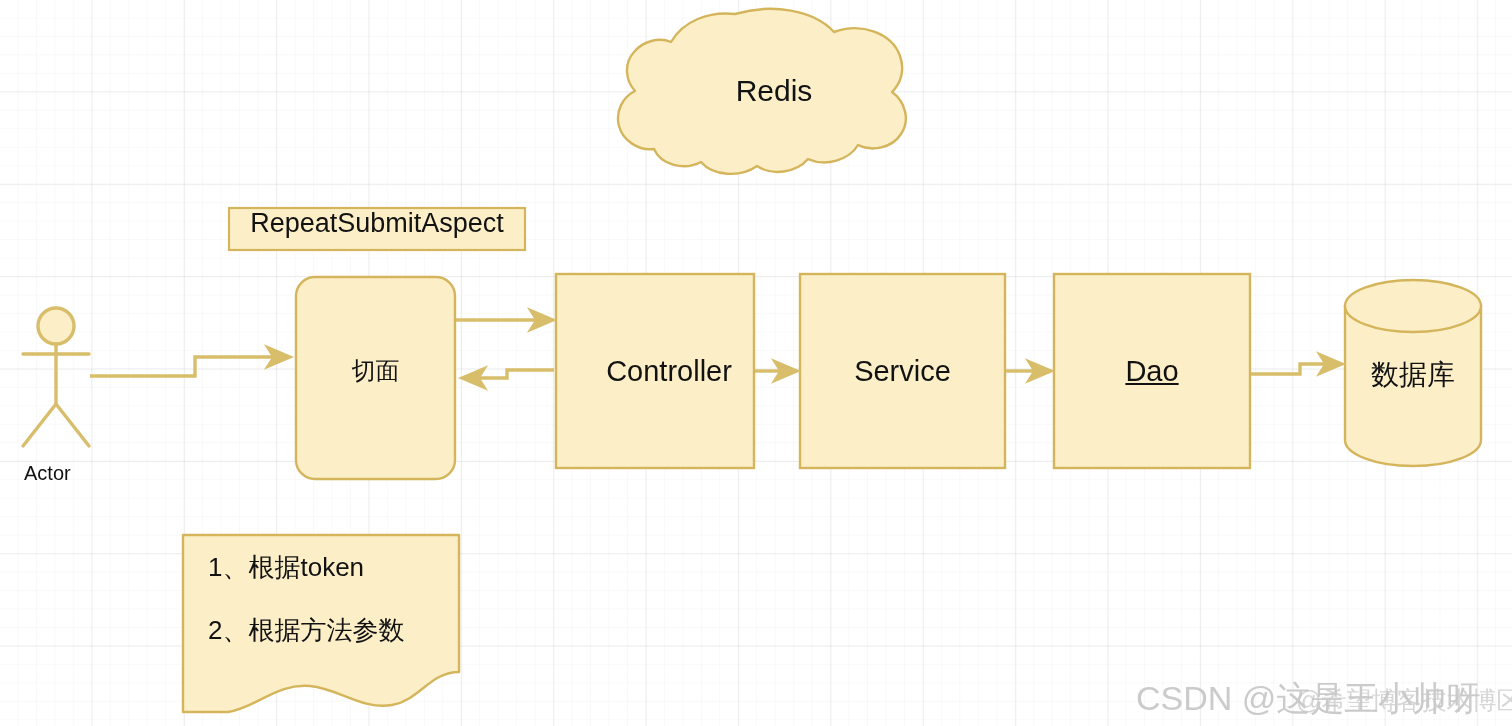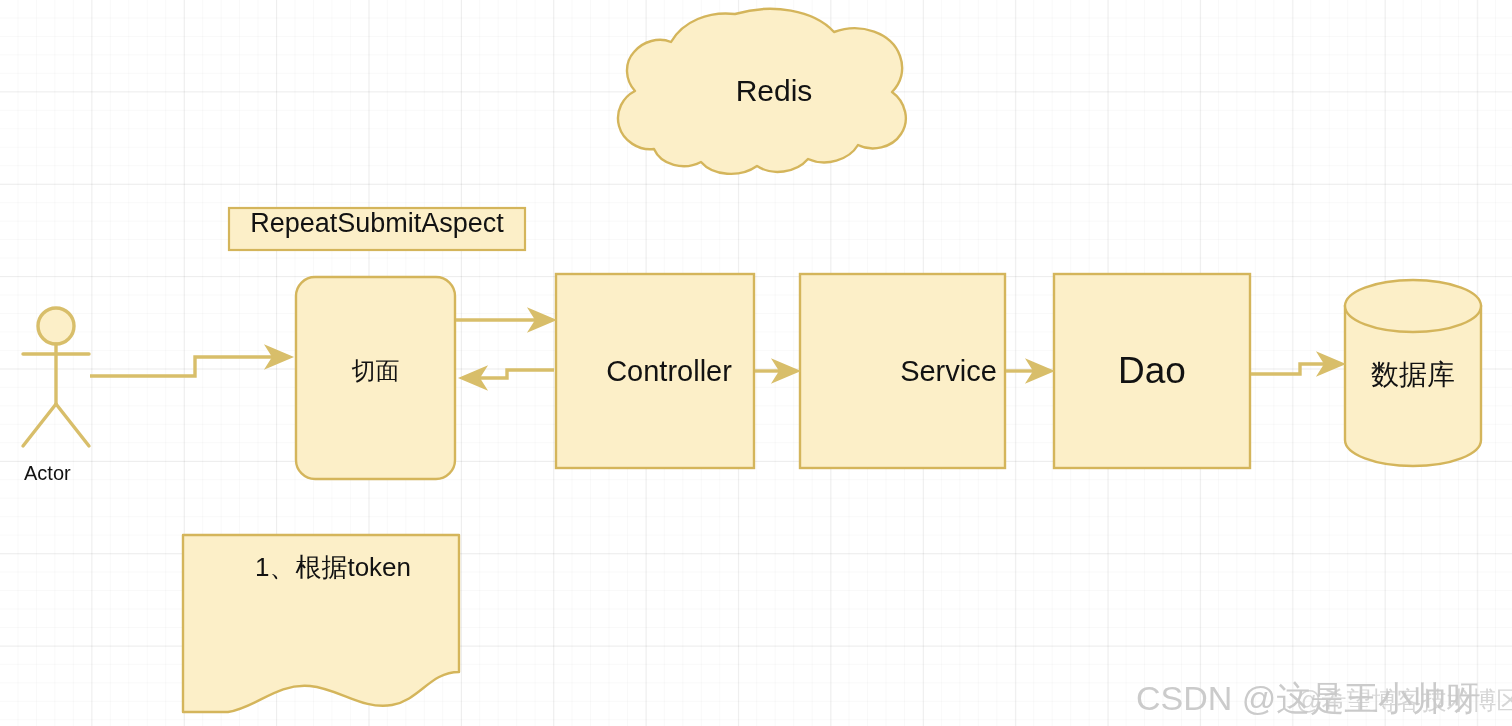--- a/index.html
+++ b/index.html
@@ -40,21 +40,20 @@
     justify-content: center;
     color: #121212;
   }
   .note-text {
     position: absolute;
     display: flex;
     flex-direction: column;
     justify-content: flex-start;
     color: #121212;
     font-size: 26px;
-    align-items: center;
   }
   .note-line {
     white-space: nowrap;
   }
   .actor-label {
     position: absolute;
     font-size: 20px;
     color: #121212;
     white-space: nowrap;
   }
@@ -176,28 +175,29 @@
   </svg>
 
   <div class="svg-node-text" style="left:654px; top:56px; width:240px; height:46px; font-size:30px;margin-top:12px;">Redis</div>
 
   <div class="svg-node-text" style="left:229px; top:208px; width:296px; height:31px; font-size:27px;">RepeatSubmitAspect</div>
 
   <div class="svg-node-text" style="left:296px; top:277px; width:159px; height:187px; font-size:24px;">切面</div>
 
   <div class="svg-node-text" style="left:556px; top:274px; width:226px; height:194px; font-size:29px;">Controller</div>
 
-  <div class="svg-node-text" style="left:800px; top:274px; width:205px; height:194px; font-size:29px;padding-left:46px;">Service</div>
-
-  <div class="svg-node-text" style="left:1054px; top:274px; width:196px; height:194px; font-size:37px;">Dao</div>
+  <div class="svg-node-text" style="left:800px; top:274px; width:205px; height:194px; font-size:29px;">Service</div>
+
+  <div class="svg-node-text" style="left:1054px; top:274px; width:196px; height:194px; font-size:29px;text-decoration:underline;">Dao</div>
 
   <div class="svg-node-text" style="left:1345px; top:350px; width:136px; height:50px; font-size:28px;">数据库</div>
 
   <div class="actor-label" style="left:24px; top:462px;">Actor</div>
 
   <div class="note-text" style="left:208px; top:550px; width:250px; height:110px; gap:28px;">
     <div class="note-line">1、根据token</div>
+    <div class="note-line">2、根据方法参数</div>
   </div>
 
   <div class="watermark wm-main" style="left:1136px; top:676px;text-align:center;">CSDN @这是王小帅呀</div>
   <div class="watermark wm-sub" style="left:1296px; top:684px;">@希望博客技术博区</div>
 
 </div>
 
 </body></html>

